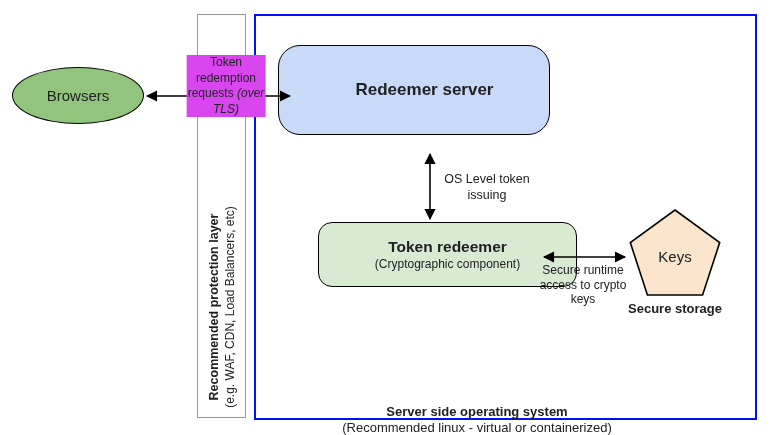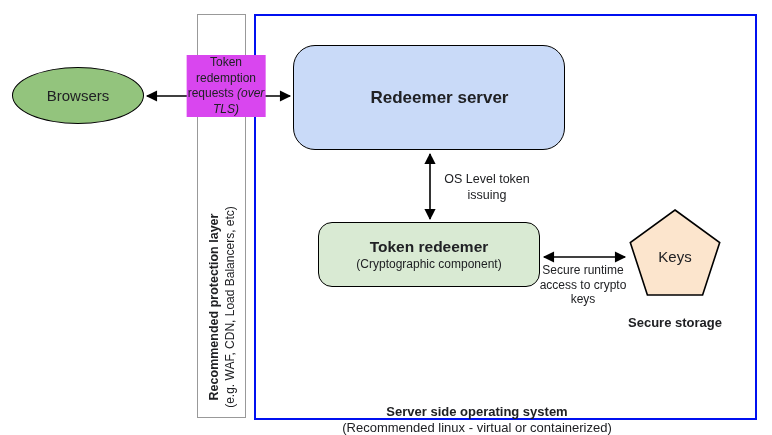--- a/index.html
+++ b/index.html
@@ -21,38 +21,38 @@
   .ellipse{
     left:12px;top:67px;width:132px;height:57px;border-radius:50%;
     background:var(--browsers_fill,#93c47d);border:1.5px solid #000;box-sizing:border-box;
     display:flex;align-items:center;justify-content:center;font-size:15px;
   }
   
   .node{
     box-sizing:border-box;border:1.5px solid #000;
     display:flex;flex-direction:column;align-items:center;justify-content:center;text-align:center;
   }
-  .redeemer-box{left:293px;top:45px;width:272px;height:105px;border-radius:22px;background:var(--server_box_fill,#c9daf8);padding-left:21px;}
+  .redeemer-box{left:278px;top:45px;width:272px;height:90px;border-radius:22px;background:var(--server_box_fill,#c9daf8);padding-left:21px;}
   .redeemer-box .t{font-size:17px;font-weight:700;}
   .redeemer-box .s{font-size:14px;margin-top:2px;}
-  .token-box{left:318px;top:222px;width:222px;height:65px;border-radius:14px;background:var(--redeemer_box_fill,#d9ead3);}
+  .token-box{left:318px;top:222px;width:259px;height:65px;border-radius:14px;background:var(--redeemer_box_fill,#d9ead3);}
   .token-box .t{font-size:15.5px;font-weight:700;}
   .token-box .s{font-size:12px;margin-top:1px;}
   
   .lbl{font-size:12px;line-height:15px;text-align:center;white-space:nowrap;}
   .redemption-lbl{left:226px;top:55px;transform:translateX(-50%);background:#d946ef;padding:0 1px;line-height:15.5px;}
   .redemption-lbl .it{font-style:italic;}
   .redemption-lbl span{display:block;}
   .redemption-lbl .mix span{display:inline;}
   .os-issuing-lbl{left:487px;top:171px;transform:translateX(-50%);font-size:12.5px;line-height:16px;}
   .os-issuing-lbl span{display:block;}
   .runtime-lbl{left:583px;top:263px;transform:translateX(-50%);line-height:14.5px;}
   .runtime-lbl span{display:block;}
   .keys-lbl{left:675px;top:249px;transform:translateX(-50%);font-size:15px;}
-  .storage-lbl{left:675px;top:301px;transform:translateX(-50%);font-size:13px;font-weight:700;white-space:nowrap;margin-top:14px;}
+  .storage-lbl{left:675px;top:301px;transform:translateX(-50%);font-size:13px;font-weight:700;white-space:nowrap;}
   .bottom-lbl{left:477px;top:380px;transform:translateX(-50%);font-size:13px;line-height:15.5px;text-align:center;white-space:nowrap;margin-top:24px;}
   .bottom-lbl .b{font-weight:700;display:block;}
   .bottom-lbl .r{display:block;}
   
   .rotated-lbl{
     left:102px;top:290px;width:240px;height:34px;
     transform:rotate(-90deg);
     display:flex;flex-direction:column;align-items:center;justify-content:center;
     text-align:center;line-height:16px;white-space:nowrap;
   }

